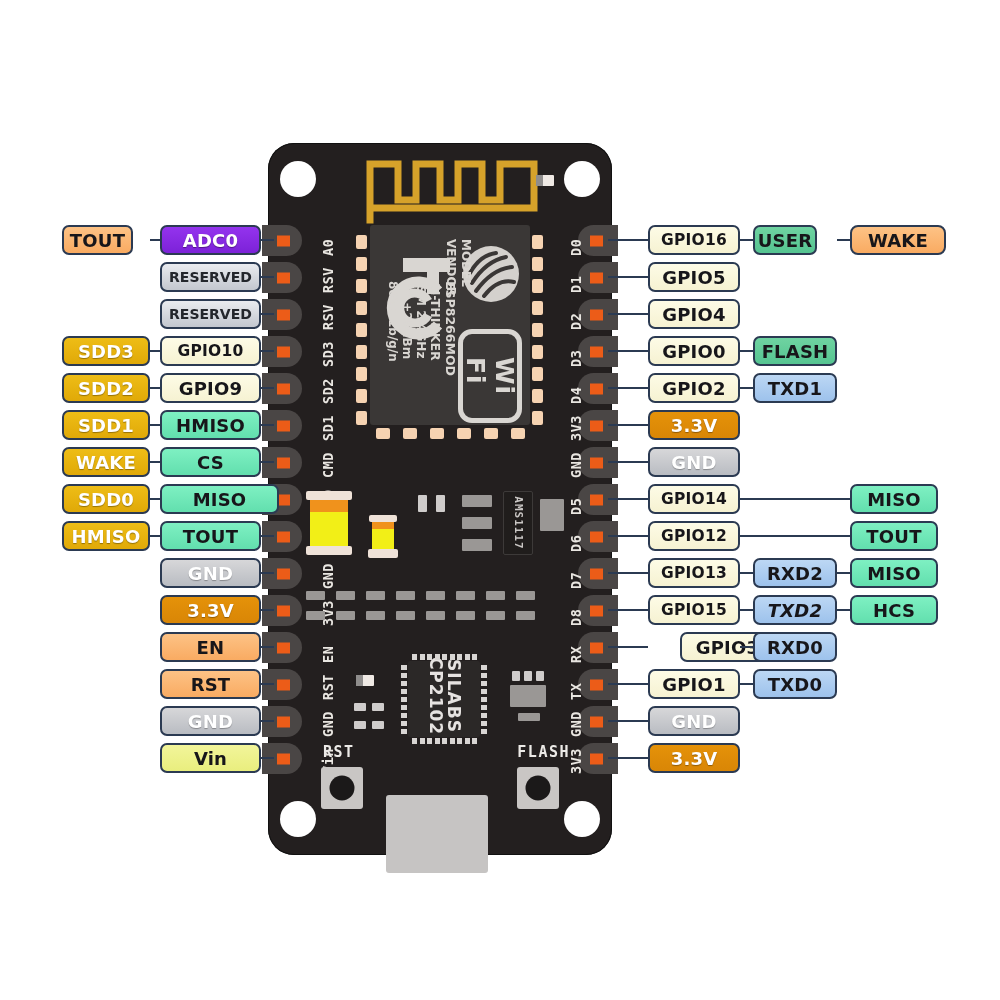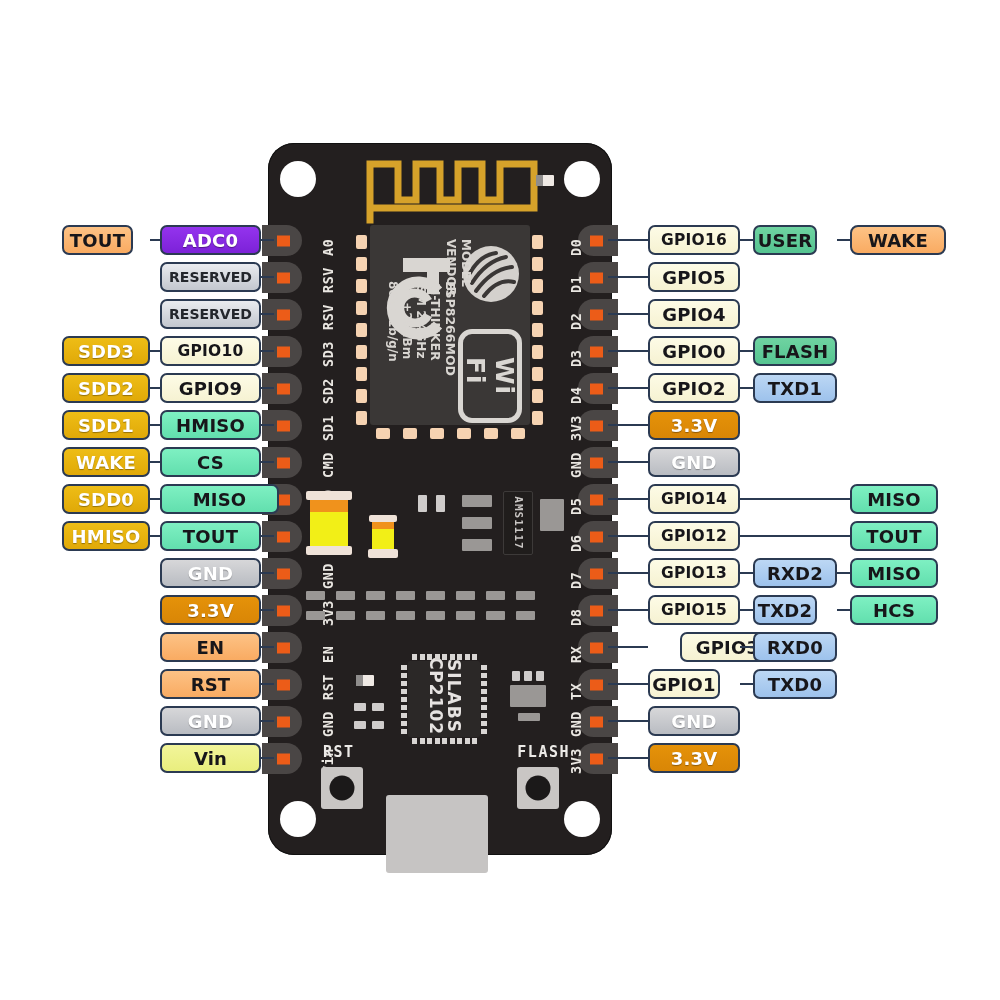--- a/index.html
+++ b/index.html
@@ -527,29 +527,29 @@
       <div class="lbl c-teal" style="left: 850px; top: 521px; width: 88px;">TOUT</div>
       <div class="wire" style="left: 608px; width: 40px; top: 572px;"></div>
       <div class="lbl c-gpio sm" style="left: 648px; top: 558px; width: 92px;">GPIO13</div>
       <div class="wire" style="left: 740px; width: 13px; top: 572px;"></div>
       <div class="lbl c-blue" style="left: 753px; top: 558px; width: 84px;">RXD2</div>
       <div class="wire" style="left: 837px; width: 13px; top: 572px;"></div>
       <div class="lbl c-teal" style="left: 850px; top: 558px; width: 88px;">MISO</div>
       <div class="wire" style="left: 608px; width: 40px; top: 609px;"></div>
       <div class="lbl c-gpio sm" style="left: 648px; top: 595px; width: 92px;">GPIO15</div>
       <div class="wire" style="left: 740px; width: 13px; top: 609px;"></div>
-      <div class="lbl c-blue" style="left: 753px; top: 595px; width: 64px;">TXD2</div>
+      <div class="lbl c-blue" style="left: 753px; top: 595px; width: 84px; font-style: italic;">TXD2</div>
       <div class="wire" style="left: 837px; width: 13px; top: 609px;"></div>
       <div class="lbl c-teal" style="left: 850px; top: 595px; width: 88px;">HCS</div>
       <div class="wire" style="left: 608px; width: 40px; top: 646px;"></div>
       <div class="lbl c-gpio" style="left: 680px; top: 632px; width: 95px;">GPIO3</div>
       <div class="wire" style="left: 740px; width: 13px; top: 646px;"></div>
       <div class="lbl c-blue" style="left: 753px; top: 632px; width: 84px;">RXD0</div>
       <div class="wire" style="left: 608px; width: 40px; top: 683px;"></div>
-      <div class="lbl c-gpio" style="left: 648px; top: 669px; width: 72px;">GPIO1</div>
+      <div class="lbl c-gpio" style="left: 648px; top: 669px; width: 92px;">GPIO1</div>
       <div class="wire" style="left: 740px; width: 13px; top: 683px;"></div>
       <div class="lbl c-blue" style="left: 753px; top: 669px; width: 84px;">TXD0</div>
       <div class="wire" style="left: 608px; width: 40px; top: 720px;"></div>
       <div class="lbl c-gray" style="left: 648px; top: 706px; width: 92px;">GND</div>
       <div class="wire" style="left: 608px; width: 40px; top: 757px;"></div>
       <div class="lbl c-deep" style="left: 648px; top: 743px; width: 92px;">3.3V</div>
     </div>
 
 </div>
 

